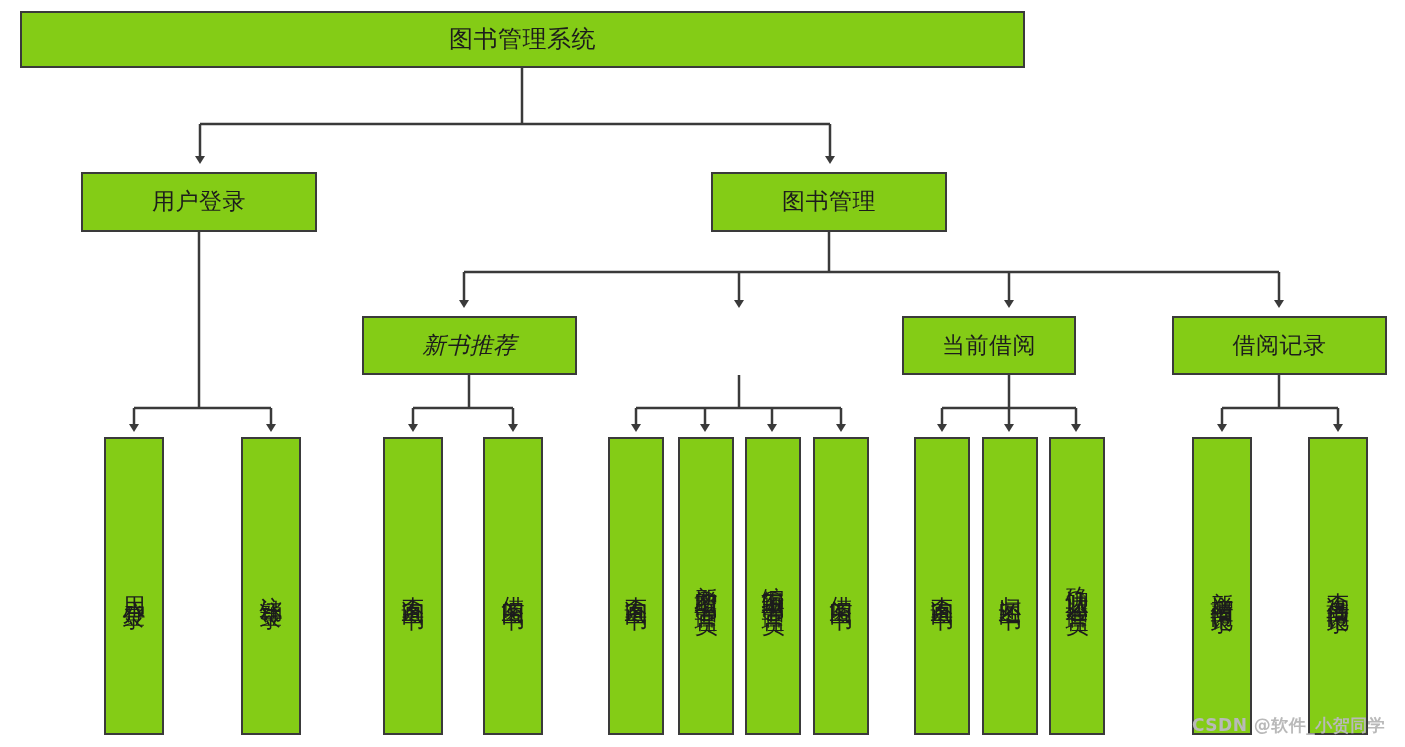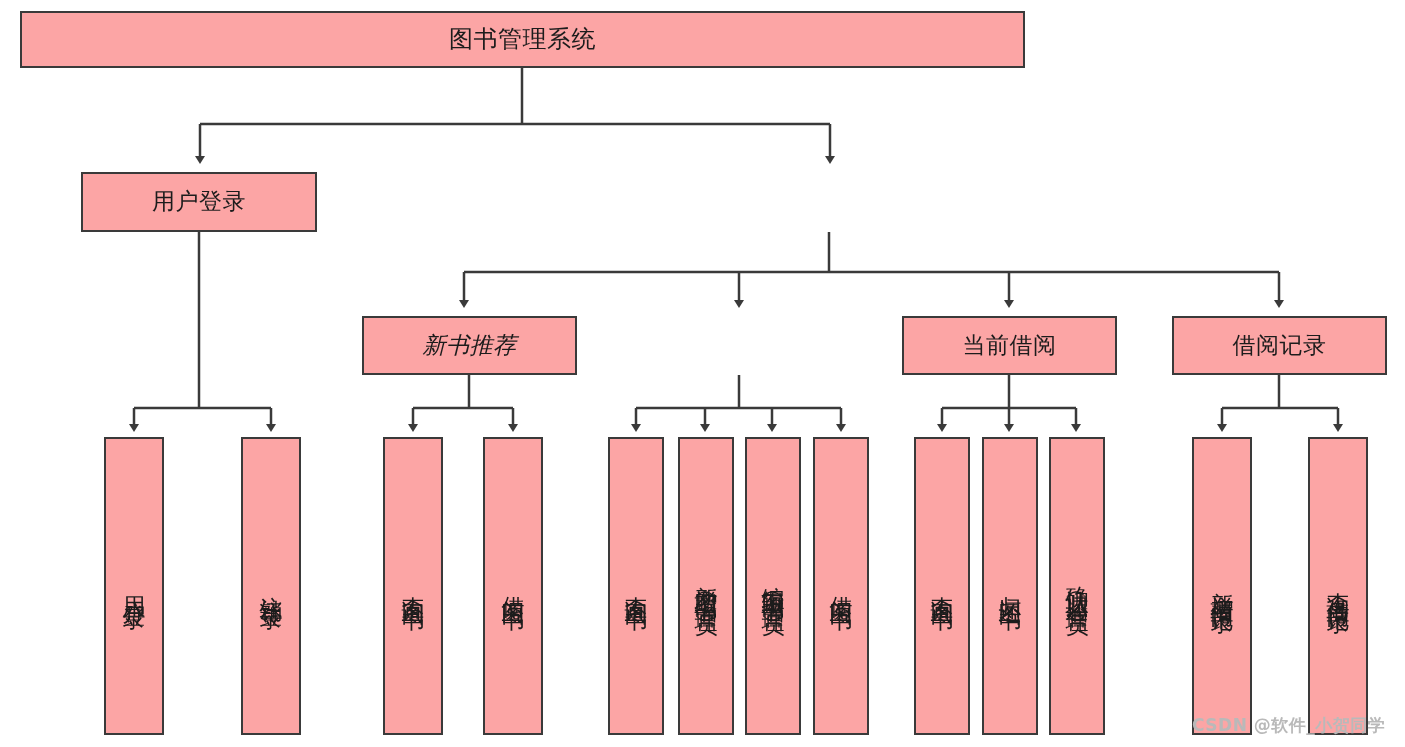--- a/index.html
+++ b/index.html
@@ -9,21 +9,21 @@
     background:#ffffff;
     font-family:"DejaVu Sans","Liberation Sans",sans-serif;
     overflow:hidden;
   }
   #canvas{position:relative;width:1405px;height:747px;}
   #wires{position:absolute;left:0;top:0;width:1405px;height:747px;}
 
   .node{
     position:absolute;
     box-sizing:border-box;
-    background:#fca5a5;
+    background:#84cc16;
     border:2.5px solid #3a3a3a;
     display:flex;
     align-items:center;
     justify-content:center;
     color:#1c1c1c;
   }
   .node .lbl{
     display:block;
     text-align:center;
     line-height:1.18;
@@ -115,25 +115,28 @@
     </g>
   </svg>
 
   <div class="node h-node root" style="left:20px;top:11px;width:1005px;height:57px;">
     <span class="lbl">图书管理系统</span>
   </div>
 
   <div class="node h-node" style="left:81px;top:172px;width:236px;height:60px;">
     <span class="lbl">用户登录</span>
   </div>
+  <div class="node h-node" style="left:711px;top:172px;width:236px;height:60px;">
+    <span class="lbl">图书管理</span>
+  </div>
 
   <div class="node h-node" style="left:362px;top:316px;width:215px;height:59px;font-style:italic;">
     <span class="lbl">新书推荐</span>
   </div>
-  <div class="node h-node" style="left:902px;top:316px;width:215px;height:59px;">
+  <div class="node h-node" style="left:902px;top:316px;width:174px;height:59px;">
     <span class="lbl">当前借阅</span>
   </div>
   <div class="node h-node" style="left:1172px;top:316px;width:215px;height:59px;">
     <span class="lbl">借阅记录</span>
   </div>
 
   <div class="node v-node" style="left:104px;top:437px;width:60px;height:298px;">
     <span class="lbl">用户登录</span>
   </div>
   <div class="node v-node" style="left:241px;top:437px;width:60px;height:298px;">

